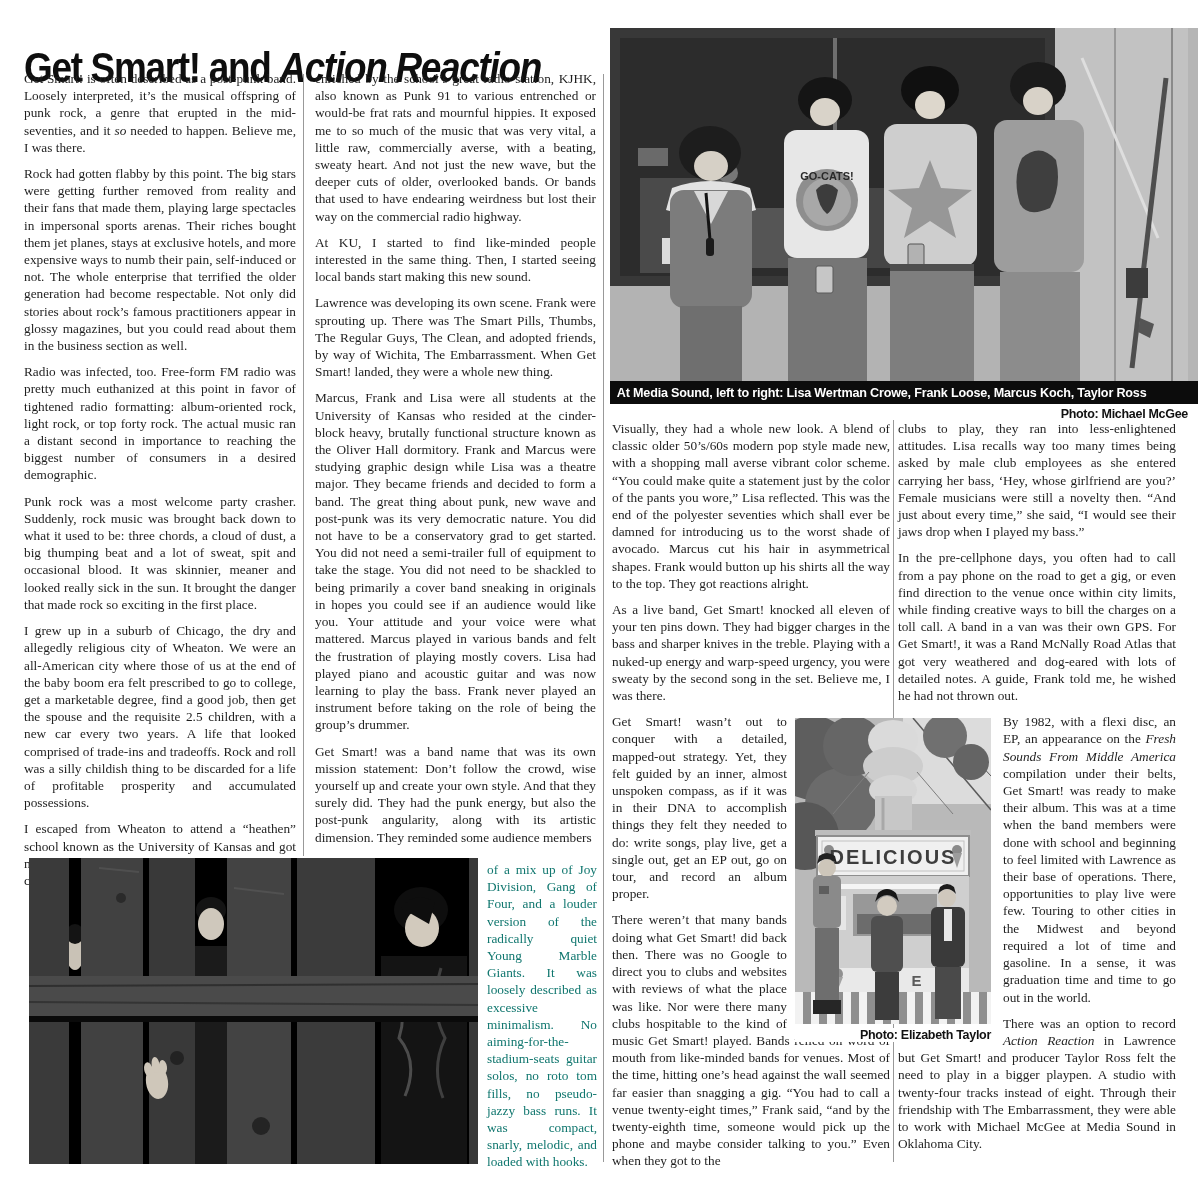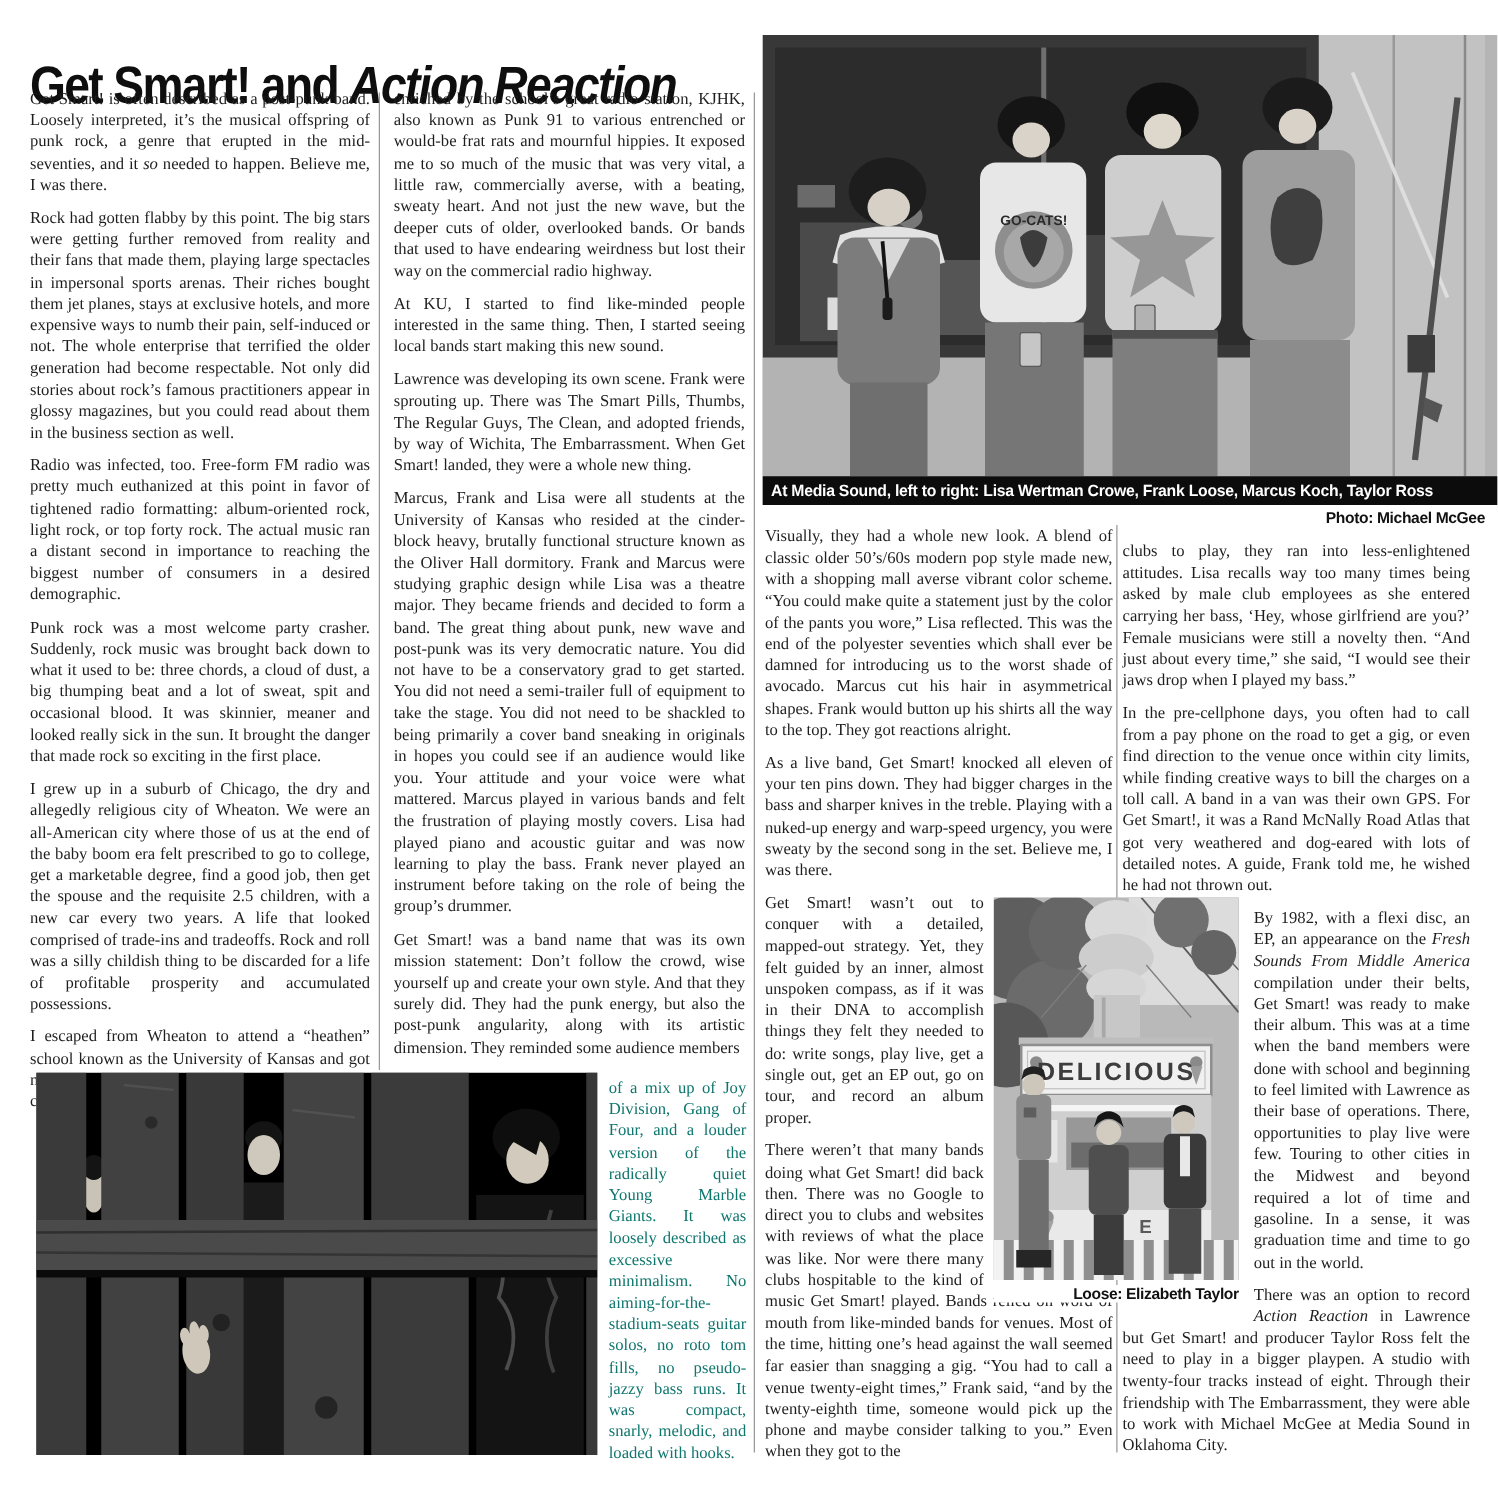--- a/index.html
+++ b/index.html
@@ -124,21 +124,21 @@
   <div class="credit" style="left:988px; top:407px; width:200px;">Photo: Michael McGee</div>
 
   <div class="col" style="left:612px; top:420px; width:278px;">
     <p>Visually, they had a whole new look. A blend of classic older 50’s/60s modern pop style made new, with a shopping mall averse vibrant color scheme. “You could make quite a statement just by the color of the pants you wore,” Lisa reflected. This was the end of the polyester seventies which shall ever be damned for introducing us to the worst shade of avocado. Marcus cut his hair in asymmetrical shapes. Frank would button up his shirts all the way to the top. They got reactions alright.</p>
     <p>As a live band, Get Smart! knocked all eleven of your ten pins down. They had bigger charges in the bass and sharper knives in the treble. Playing with a nuked-up energy and warp-speed urgency, you were sweaty by the second song in the set. Believe me, I was there.</p>
     <div class="cutout-r"></div>
     <p>Get Smart! wasn’t out to conquer with a detailed, mapped-out strategy. Yet, they felt guided by an inner, almost unspoken compass, as if it was in their DNA to accomplish things they felt they needed to do: write songs, play live, get a single out, get an EP out, go on tour, and record an album proper.</p>
     <p>There weren’t that many bands doing what Get Smart! did back then. There was no Google to direct you to clubs and websites with reviews of what the place was like. Nor were there many clubs hospitable to the kind of music Get Smart! played. Bands relied on word of mouth from like-minded bands for venues. Most of the time, hitting one’s head against the wall seemed far easier than snagging a gig. “You had to call a venue twenty-eight times,” Frank said, “and by the twenty-eighth time, someone would pick up the phone and maybe consider talking to you.” Even when they got to the</p>
   </div>
 
-  <div class="col" style="left:898px; top:432px; width:278px;">
+  <div class="col" style="left:898px; top:420px; width:278px;">
     <p>clubs to play, they ran into less-enlightened attitudes. Lisa recalls way too many times being asked by male club employees as she entered carrying her bass, ‘Hey, whose girlfriend are you?’ Female musicians were still a novelty then. “And just about every time,” she said, “I would see their jaws drop when I played my bass.”</p>
     <p>In the pre-cellphone days, you often had to call from a pay phone on the road to get a gig, or even find direction to the venue once within city limits, while finding creative ways to bill the charges on a toll call. A band in a van was their own GPS. For Get Smart!, it was a Rand McNally Road Atlas that got very weathered and dog-eared with lots of detailed notes. A guide, Frank told me, he wished he had not thrown out.</p>
     <div class="cutout-l"></div>
     <p>By 1982, with a flexi disc, an EP, an appearance on the <i>Fresh Sounds From Middle America</i> compilation under their belts, Get Smart! was ready to make their album. This was at a time when the band members were done with school and beginning to feel limited with Lawrence as their base of operations. There, opportunities to play live were few. Touring to other cities in the Midwest and beyond required a lot of time and gasoline. In a sense, it was graduation time and time to go out in the world.</p>
     <p>There was an option to record <i>Action Reaction</i> in Lawrence but Get Smart! and producer Taylor Ross felt the need to play in a bigger playpen. A studio with twenty-four tracks instead of eight. Through their friendship with The Embarrassment, they were able to work with Michael McGee at Media Sound in Oklahoma City.</p>
   </div>
 
   <div class="photo" style="left:795px; top:718px; width:196px; height:306px;">
     <svg width="196" height="306" viewBox="0 0 196 306">
       <rect x="0" y="0" width="196" height="306" fill="#b9b9b9"></rect>
@@ -229,21 +229,21 @@
       </g>
       <g>
         <circle cx="152" cy="180" r="9" fill="#cfc8bd"></circle>
         <path d="M143 176 q9 -10 18 0 l-2 -7 q-7 -6 -14 0 z" fill="#1c1c1c"></path>
         <rect x="136" y="189" width="34" height="60" rx="6" fill="#3a3a3a"></rect>
         <rect x="149" y="191" width="8" height="32" fill="#e8e8e8"></rect>
         <rect x="140" y="249" width="26" height="52" fill="#4a4a4a"></rect>
       </g>
     </svg>
   </div>
-  <div class="credit" style="left:795px; top:1028px; width:196px;">Loose: Elizabeth Taylor</div>
+  <div class="credit" style="left:795px; top:1028px; width:196px;">Photo: Elizabeth Taylor</div>
 
   <div class="photo" style="left:29px; top:858px; width:449px; height:306px;">
     <svg width="449" height="306" viewBox="0 0 449 306">
       <rect x="0" y="0" width="449" height="306" fill="#000"></rect>
 
       <g>
         <ellipse cx="46" cy="95" rx="9" ry="17" fill="#c9c2b6"></ellipse>
         <ellipse cx="46" cy="76" rx="9" ry="10" fill="#141414"></ellipse>
       </g>
       <g>

